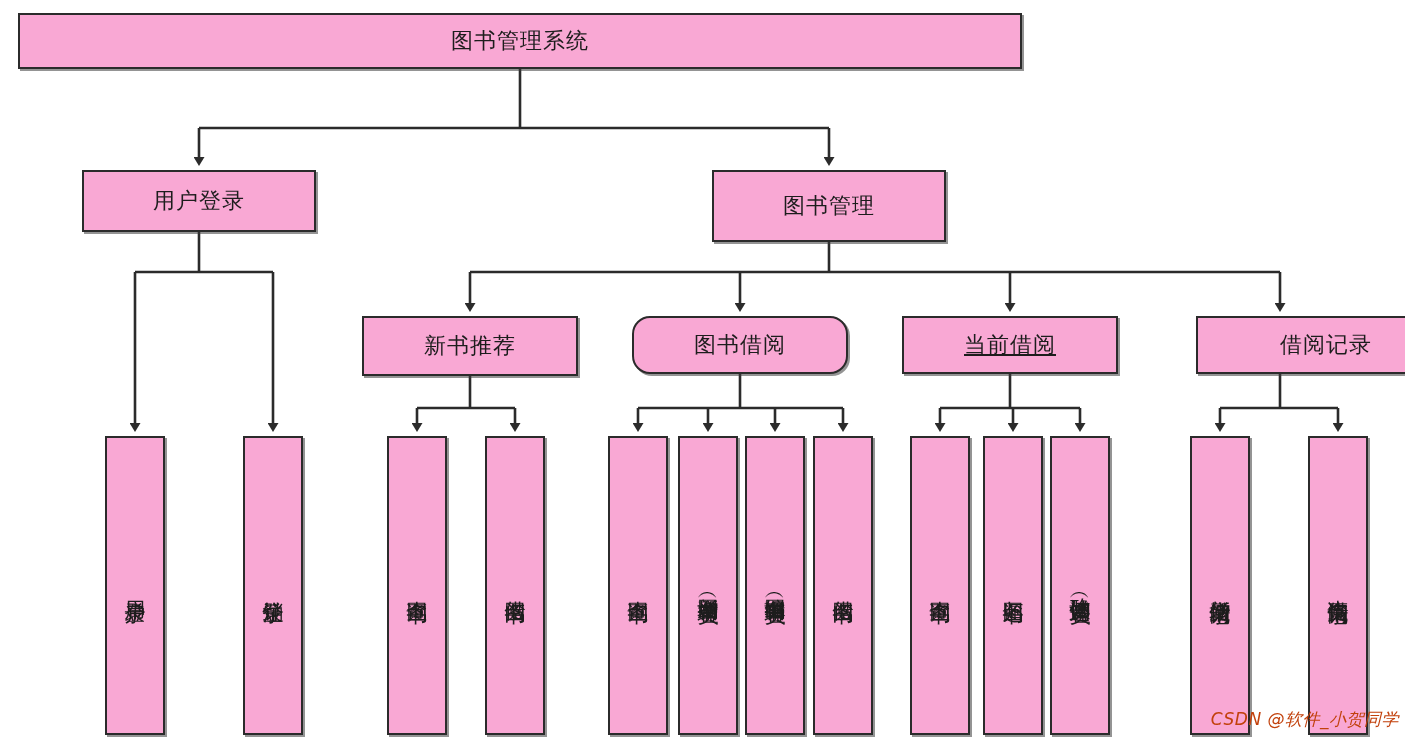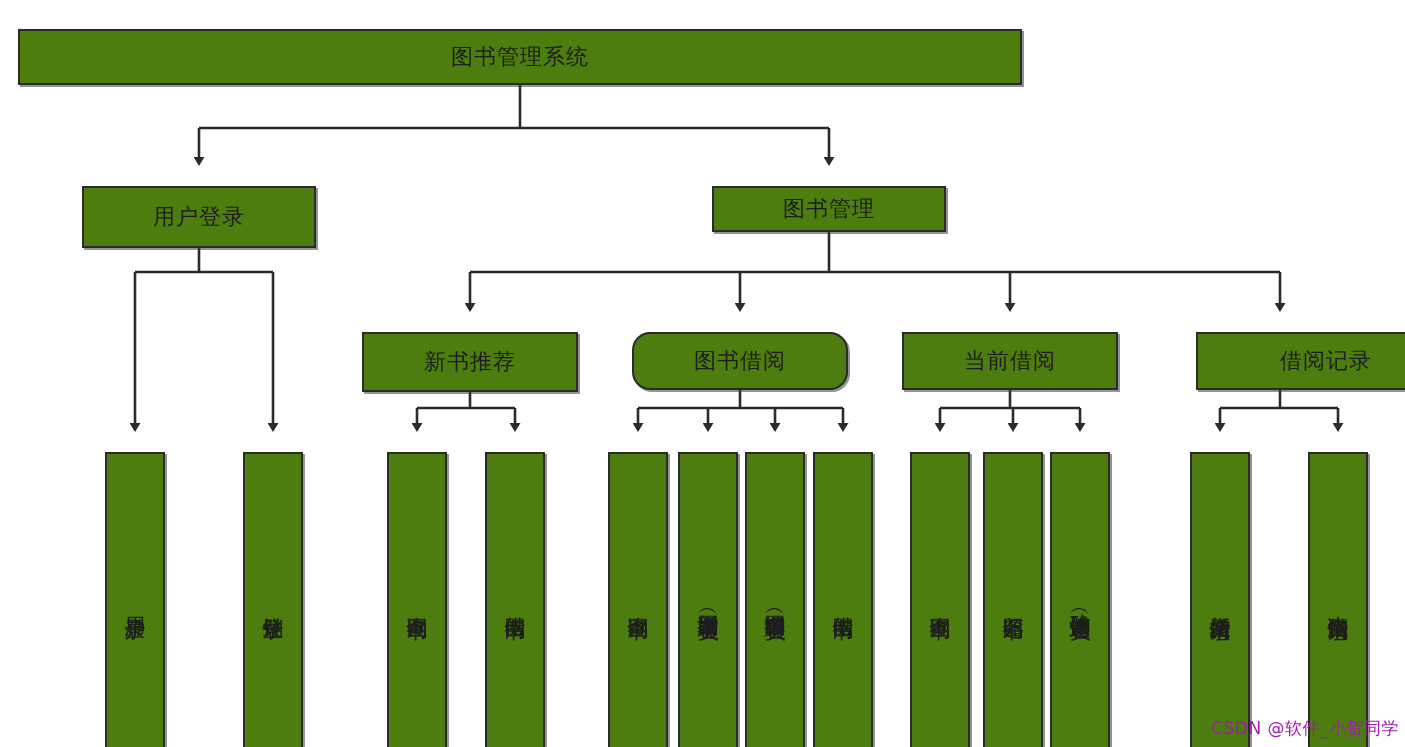--- a/index.html
+++ b/index.html
@@ -1,30 +1,30 @@
 <!DOCTYPE html>
 <html><head>
 <meta charset="utf-8">
 <style>
   html,body{margin:0;padding:0;background:#ffffff;}
   body{font-family:"DejaVu Sans","Liberation Sans",sans-serif;}
   #canvas{position:relative;width:1405px;height:747px;background:#ffffff;overflow:hidden;}
   svg#wires{position:absolute;left:0;top:0;width:1405px;height:747px;}
-  .node{position:absolute;box-sizing:border-box;background:#4d7c0f;
+  .node{position:absolute;box-sizing:border-box;background:#f9a8d4;
         border:2px solid #2b2b2b;box-shadow:2px 2px 0 0 rgba(60,60,60,.55);
         display:flex;align-items:center;justify-content:center;
-        color:#1d1d1d;margin-top:16px;}
+        color:#1d1d1d;}
   .node.h{ font-size:22px; letter-spacing:1px; }
   .node.v{ font-size:21px; letter-spacing:1px;
            writing-mode:vertical-rl; text-orientation:upright;
            align-items:center; justify-content:center;
            line-height:1.05; padding:10px 0; white-space:nowrap;}
   .node.v span{writing-mode:vertical-rl;text-orientation:upright;}
-  #watermark{position:absolute;right:6px;bottom:7px;font-size:17px;color:#a21caf;
-             letter-spacing:.5px;white-space:nowrap;}
+  #watermark{position:absolute;right:6px;bottom:16px;font-size:17px;color:#c2410c;
+             letter-spacing:.5px;white-space:nowrap;font-style:italic;}
 </style>
 </head>
 <body>
 
 <div id="canvas">
 
   <svg id="wires" viewBox="0 0 1405 747" xmlns="http://www.w3.org/2000/svg">
     <defs>
       <marker id="arrow" markerWidth="9" markerHeight="11" refX="1" refY="5.5" orient="auto" markerUnits="userSpaceOnUse">
         <path d="M0,0 L9,5.5 L0,11 z" fill="#2b2b2b"></path>
@@ -74,31 +74,31 @@
     </g>
   </svg>
 
   <div class="node h" style="left: 18px; top: 13px; width: 1004px; height: 56px;">
     <span>图书管理系统</span>
   </div>
 
   <div class="node h" style="left: 82px; top: 170px; width: 234px; height: 62px;">
     <span>用户登录</span>
   </div>
-  <div class="node h" style="left: 712px; top: 170px; width: 234px; height: 46px;">
+  <div class="node h" style="left: 712px; top: 170px; width: 234px; height: 72px;">
     <span>图书管理</span>
   </div>
 
   <div class="node h" style="left: 362px; top: 316px; width: 216px; height: 60px;">
     <span>新书推荐</span>
   </div>
   <div class="node h" style="left: 632px; top: 316px; width: 216px; height: 58px; border-radius: 18px;">
     <span>图书借阅</span>
   </div>
-  <div class="node h" style="left: 902px; top: 316px; width: 216px; height: 58px;">
+  <div class="node h" style="left: 902px; top: 316px; width: 216px; height: 58px; text-decoration: underline;">
     <span>当前借阅</span>
   </div>
   <div class="node h" style="left: 1196px; top: 316px; width: 216px; height: 58px; padding-left: 44px;">
     <span>借阅记录</span>
   </div>
 
   <div class="node v" style="left: 105px; top: 436px; width: 60px; height: 299px;">
     <span>用户登录</span>
   </div>
   <div class="node v" style="left: 243px; top: 436px; width: 60px; height: 299px;">

